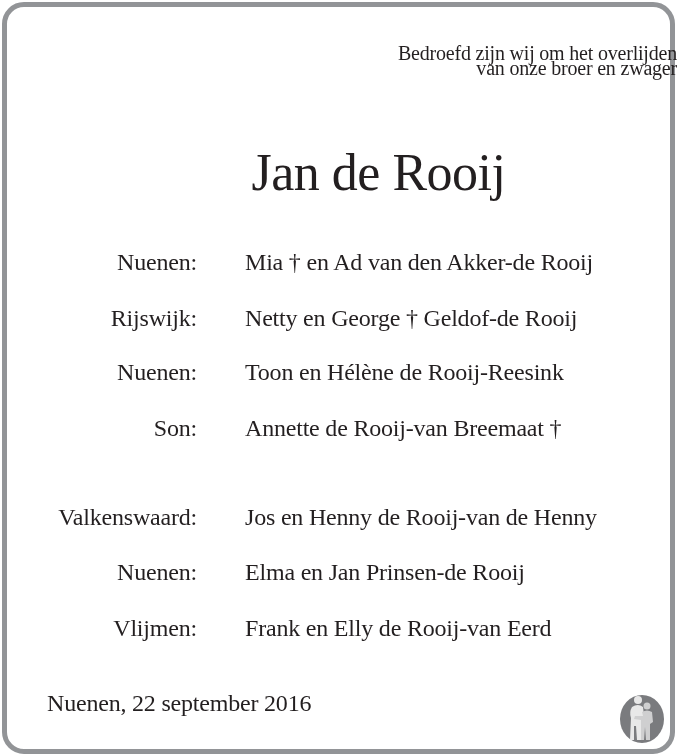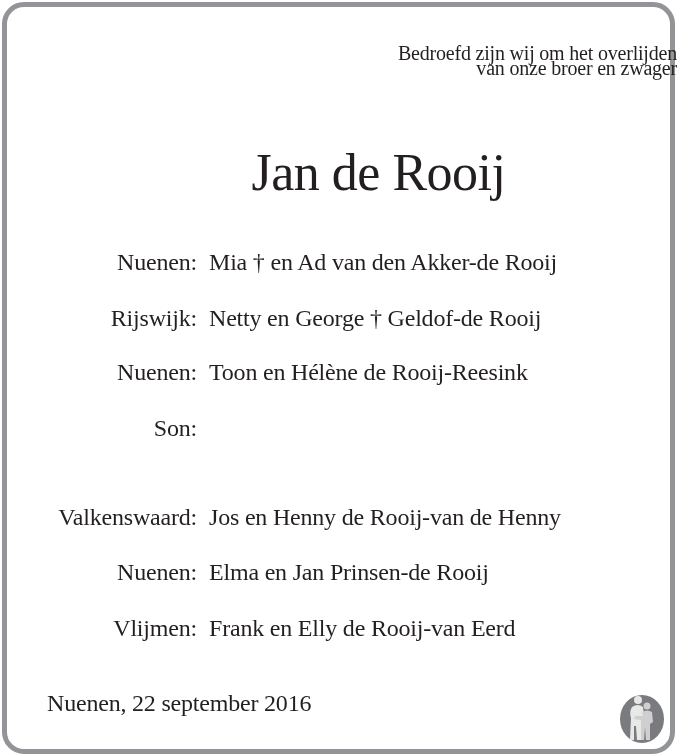--- a/index.html
+++ b/index.html
@@ -59,21 +59,21 @@
       position: absolute;
       right: 480px;
       text-align: left;
       white-space: nowrap;
     }
     .names {
       position: absolute;
       left: 209px;
       white-space: nowrap;
     }
-    .names .line { display: block; }
+    .names .line { display: block; margin-left: 36px; }
     .names.condensed { letter-spacing: -0.9px; }
     .footer-date {
       position: absolute;
       left: 47px;
       top: 689px;
       font-size: 24px;
       line-height: 28px;
       letter-spacing: -0.2px;
       text-align: center;
     }
@@ -112,20 +112,21 @@
 <div class="row" style="top:358px;">
   <span class="place">Nuenen:</span>
   <span class="names">
     <span class="line">Toon en Hélène de Rooij-Reesink</span>
   </span>
 </div>
 
 <div class="row" style="top:414px;">
   <span class="place">Son:</span>
   <span class="names condensed">
+    <span class="line" style="letter-spacing:-0.2px;">Annette de Rooij-van Breemaat †</span>
   </span>
 </div>
 
 <div class="row" style="top:503px;">
   <span class="place">Valkenswaard:</span>
   <span class="names">
     <span class="line">Jos en Henny de Rooij-van de Henny</span>
   </span>
 </div>
 

